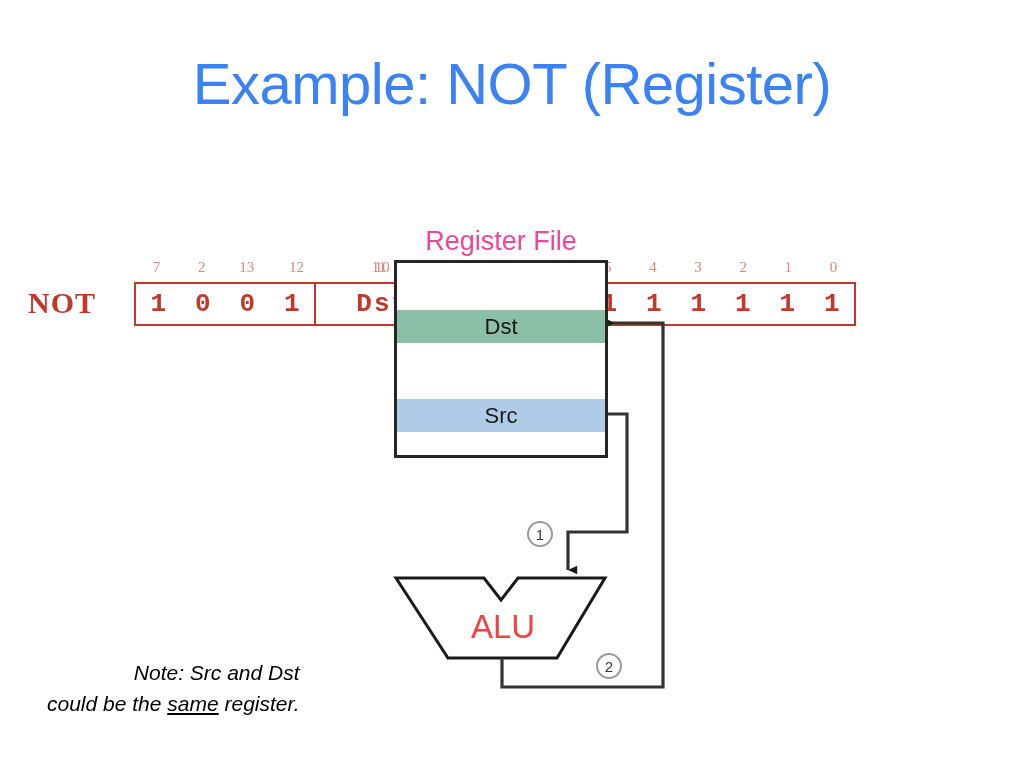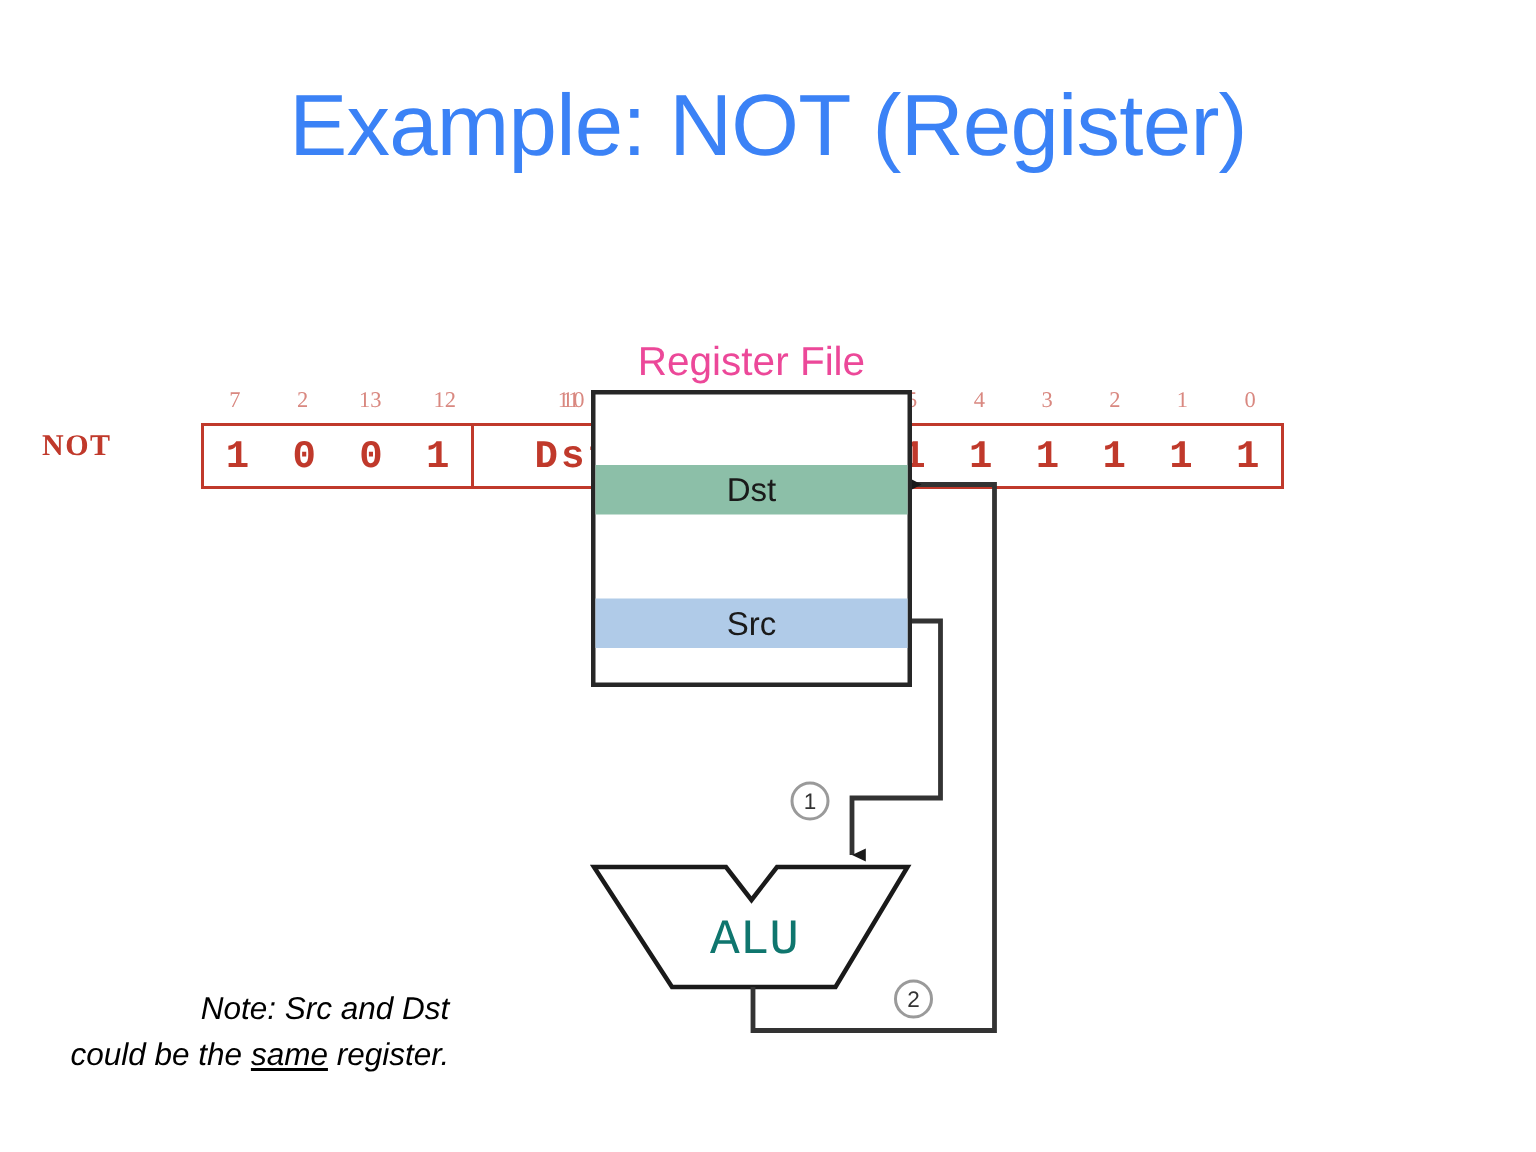--- a/index.html
+++ b/index.html
@@ -38,21 +38,21 @@
     top: 128px;
     width: 1024px;
     height: 72px;
   }
 
   #mnemonic-label {
     position: absolute;
     left: 28px;
     top: 158px;
     font-family: "Liberation Serif", "DejaVu Serif", serif;
-    font-size: 20px;
+    font-size: 30px;
     font-weight: bold;
     color: #C0392B;
     letter-spacing: 1px;
   }
 
   #bit-number-row {
     position: absolute;
     left: 134px;
     top: 129px;
     width: 722px;
@@ -152,23 +152,23 @@
     top: 136px;
     background: #B0CBE8;
   }
 
   #alu-label {
     position: absolute;
     left: 448px;
     top: 608px;
     width: 110px;
     text-align: center;
-    font-family: Liberation Mono, monospace;
+    font-family: Liberation Sans, sans-serif;
     font-size: 33px;
-    color: #0f766e;
+    color: #ef4444;
   }
 
   .step-marker {
     position: absolute;
     width: 26px;
     height: 26px;
     border: 2px solid #9a9a9a;
     border-radius: 50%;
     box-sizing: border-box;
     display: flex;

